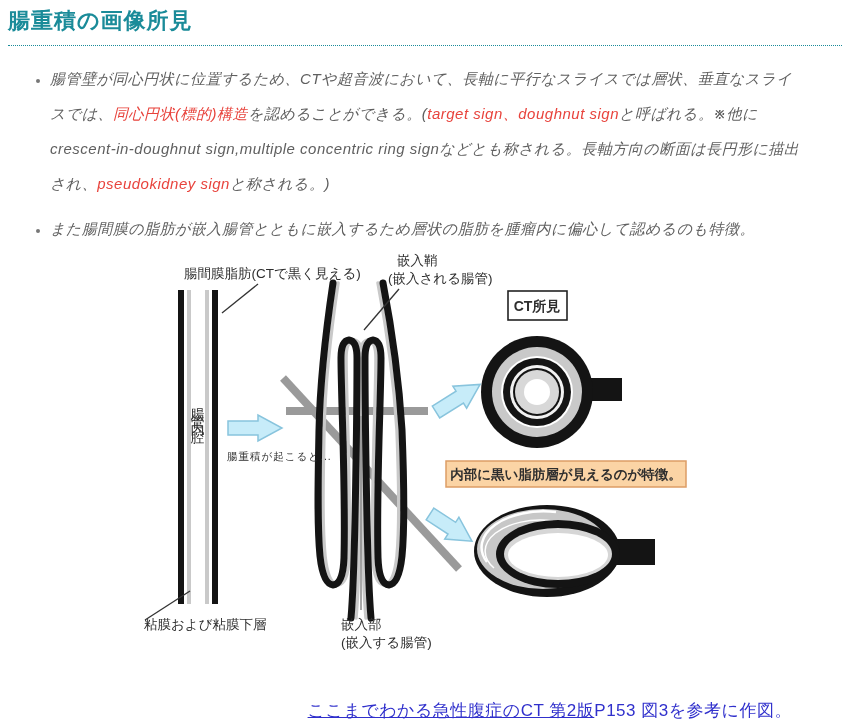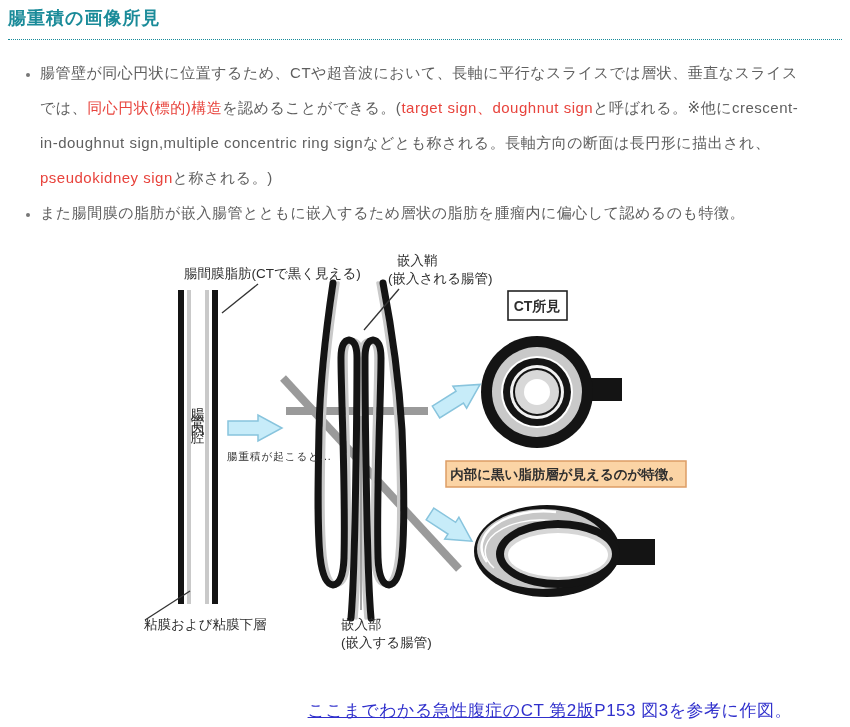--- a/index.html
+++ b/index.html
@@ -4,30 +4,30 @@
 <style>
   html,body{margin:0;padding:0;background:#ffffff;}
   body{
     width:850px;height:727px;position:relative;overflow:hidden;
     font-family:"Liberation Sans","DejaVu Sans",sans-serif;
     -webkit-font-smoothing:antialiased;
   }
   
   .header{padding:6px 8px 0 8px;}
   .page-title{
-    margin:0;font-size:18px;font-weight:bold;color:#1a8b99;
+    margin:0;font-size:22px;font-weight:bold;color:#1a8b99;
     letter-spacing:1px;padding-bottom:9px;
     border-bottom:1px dotted #1a8b99;
   }
   
   .body-list{
     margin:15px 0 0 0;padding:0 38px 0 40px;
     font-size:15px;line-height:35px;color:#5f5f5f;letter-spacing:0.5px;
   }
-  .body-list li{margin:0;padding:0;}
+  .body-list li{margin:10px;padding:0;font-style:italic;}
   .body-list li::marker{color:#777;font-size:12px;}
   .c-red{color:#e8433c;}
   .c-gray{color:#5f5f5f;}
   
   .diagram-svg{position:absolute;left:0;top:0;pointer-events:none;}
   .dlabel{font-family:"Liberation Sans","DejaVu Sans",sans-serif;fill:#2e2e2e;}
   
   .footer-cite{
     position:absolute;top:699px;right:58px;
     font-size:17px;color:#3030cc;letter-spacing:0.5px;white-space:nowrap;

